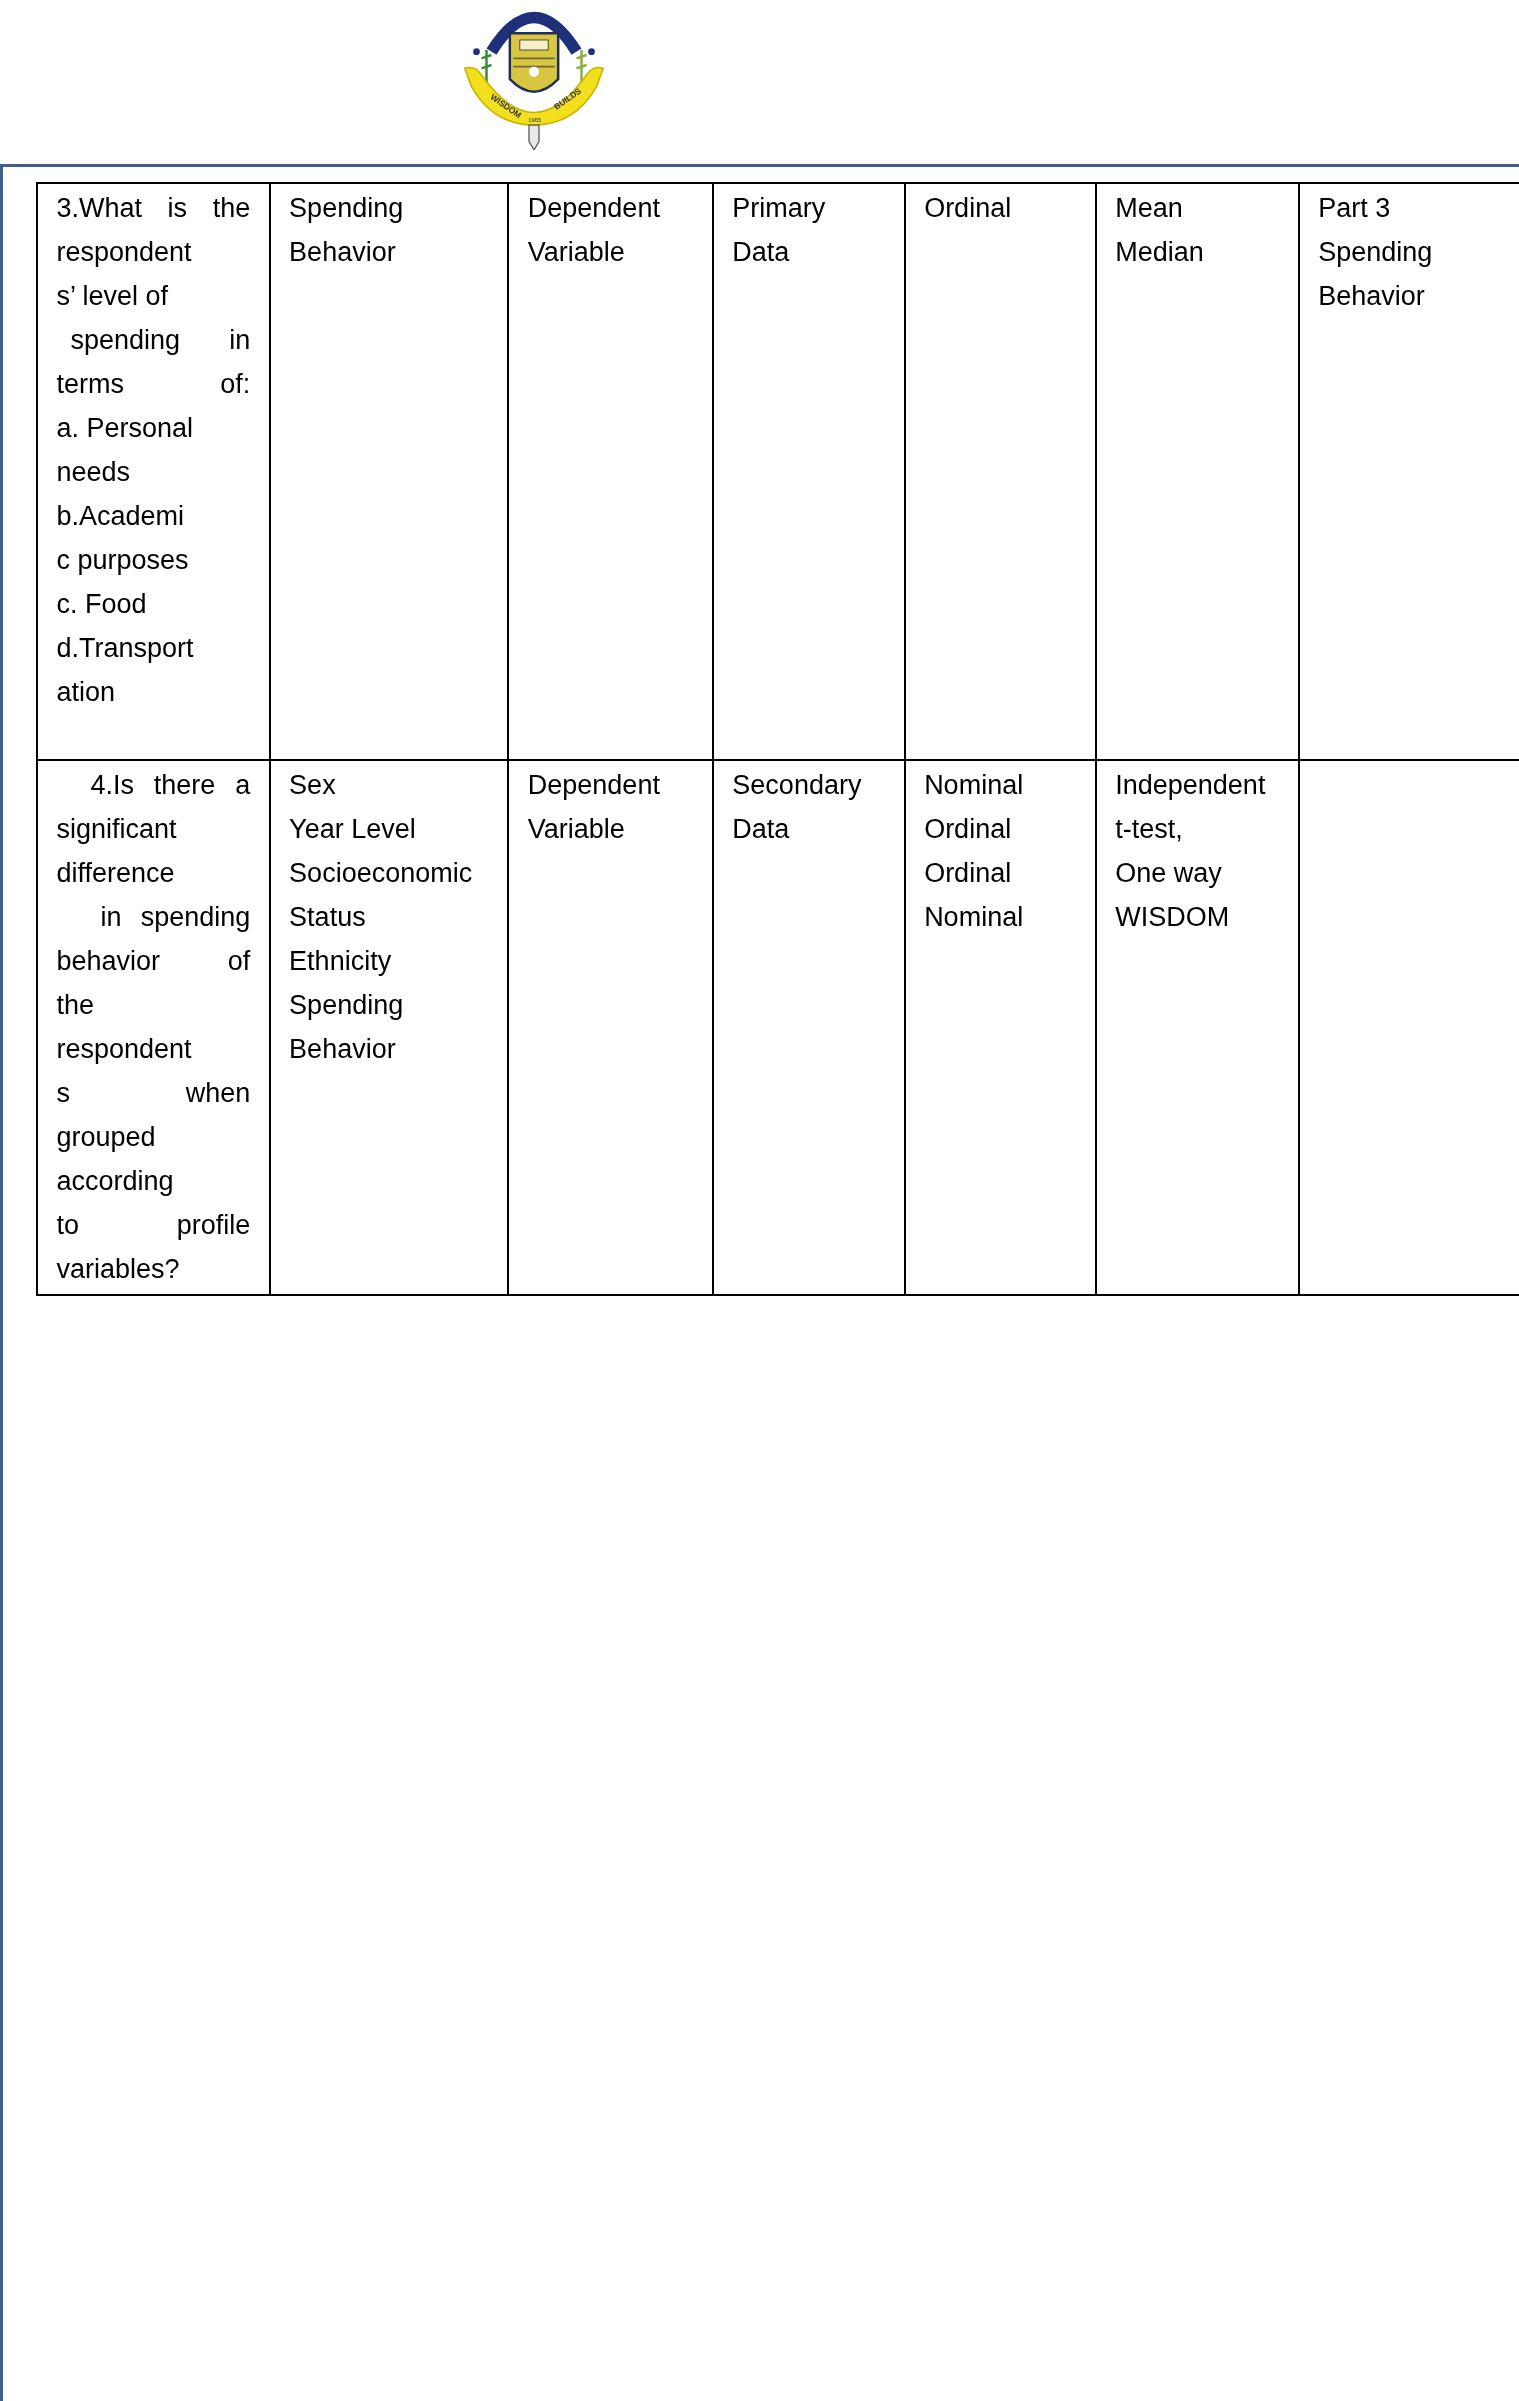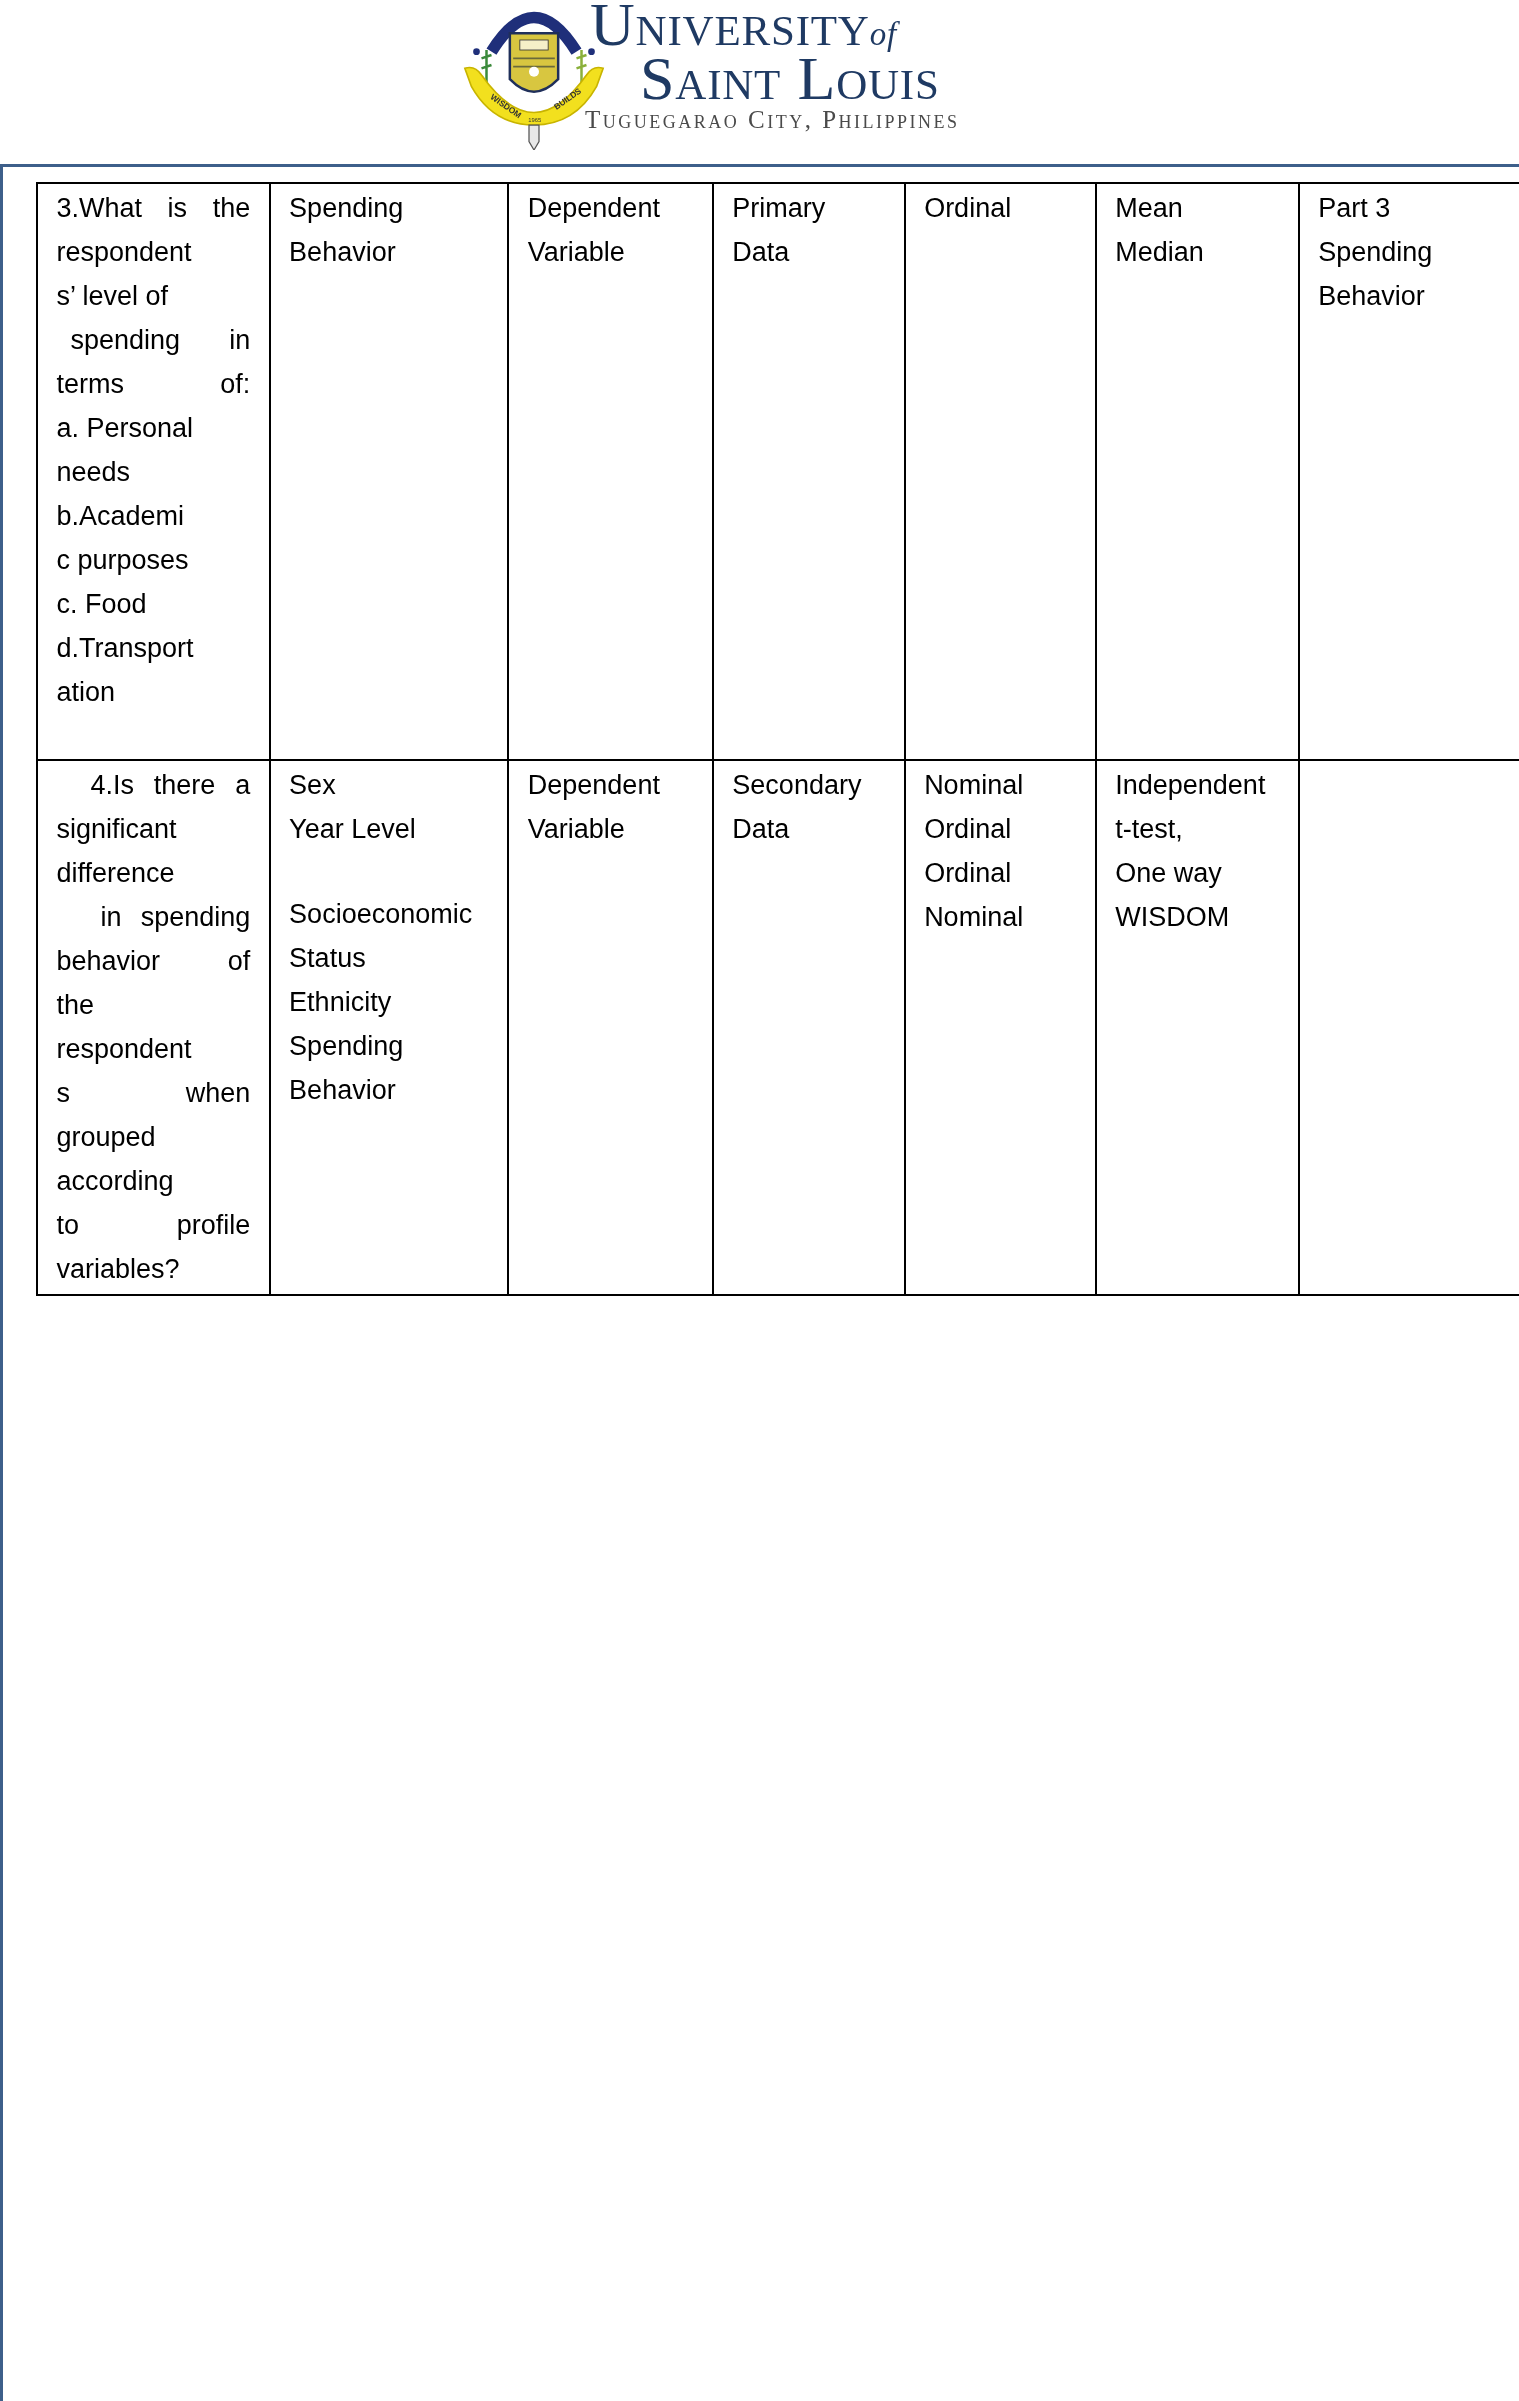--- a/index.html
+++ b/index.html
@@ -58,25 +58,20 @@
       <text x="38" y="118" font-size="10" font-weight="bold" fill="#333" transform="rotate(35 38 118)" font-family="Liberation Sans, sans-serif">WISDOM</text>
       <text x="118" y="132" font-size="10" font-weight="bold" fill="#333" transform="rotate(-35 118 132)" font-family="Liberation Sans, sans-serif">BUILDS</text>
       <text x="84" y="146" font-size="7" fill="#333" font-family="Liberation Sans, sans-serif">1965</text>
 
       <path d="M85 150 L97 150 L97 170 L91 180 L85 170 Z" fill="#e8e8e8" stroke="#555" stroke-width="1.5"></path>
 
       <circle cx="22" cy="62" r="4" fill="#1f2f7a"></circle>
       <circle cx="160" cy="62" r="4" fill="#1f2f7a"></circle>
     </svg>
   </div>
-  <div class="brand">
-    <div class="line1"><span style="font-variant: small-caps;">University</span><span class="of">of</span></div>
-    <div class="line2"><span style="font-variant: small-caps;">Saint Louis</span></div>
-    <div class="line3"><span style="font-variant: small-caps;">Tuguegarao City, Philippines</span></div>
-  </div>
 </div>
 
 <div class="frame-top"></div>
 <div class="frame-left"></div>
 
 <div class="table-wrap">
   <table>
     <tbody>
         <tr class="r1">
       <td class="q">
@@ -123,21 +118,21 @@
         <span class="ln">respondent</span>
         <span class="ln" style="text-align-last: justify;">s when</span>
         <span class="ln">grouped</span>
         <span class="ln">according</span>
         <span class="ln" style="text-align-last: justify;">to profile</span>
         <span class="ln">variables?</span>
       </td>
       <td class="c c2">
         <span class="ln">Sex</span>
         <span class="ln">Year Level</span>
-        <span style="display:block;margin-top:41px;">Socioeconomic Status</span>
+        <span style="display:block;">Socioeconomic Status</span>
         <span class="ln">Ethnicity</span>
         <span class="ln">Spending</span>
         <span class="ln">Behavior</span>
       </td>
       <td class="l c3">Dependent Variable</td>
       <td class="c c4">Secondary Data</td>
       <td class="c c5">
         <span class="ln">Nominal</span>
         <span class="ln">Ordinal</span>
         <span class="ln">Ordinal</span>

